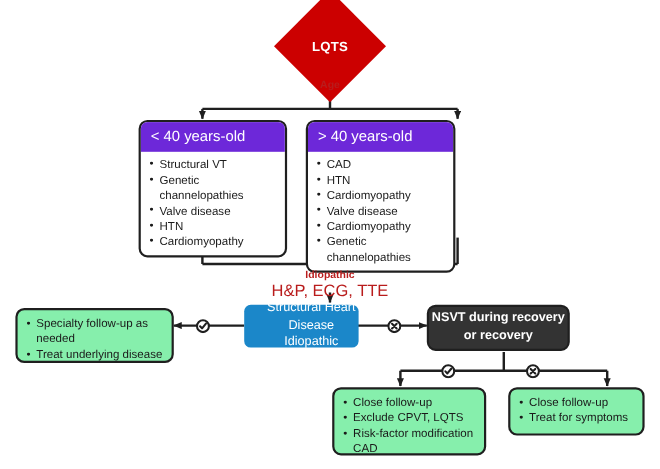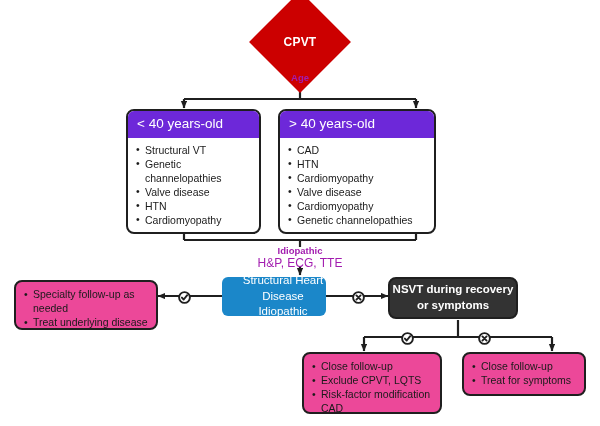--- a/index.html
+++ b/index.html
@@ -29,21 +29,21 @@
 
   
   .hbox{border:2.5px solid #1f1f1f;border-radius:8px;background:#ffffff;overflow:hidden;}
   .hbox .hdr{
     background:#6d28d9;color:#ffffff;font-size:13.5px;
     padding:5px 9px 6px 9px;line-height:1.15;
   }
   .hbox .bdy{padding:5px 6px 5px 6px;}
 
   
-  .wbox{border:2.5px solid #1f1f1f;border-radius:8px;background:#ec4899;}
+  .wbox{border:2.5px solid #1f1f1f;border-radius:8px;background:#86efac;}
 
   
   .dbox{
     border:2.5px solid #1f1f1f;border-radius:8px;background:#333333;
     color:#ffffff;font-size:11.5px;font-weight:bold;line-height:1.35;
     display:flex;align-items:center;justify-content:center;text-align:center;
   }
 
   
   .bbox{
@@ -55,24 +55,24 @@
   ul.blist{margin:0;padding:0;list-style:none;}
   ul.blist li{
     font-size:10.5px;line-height:1.34;color:#1a1a1a;
     padding-left:11px;position:relative;
   }
   ul.blist li::before{
     content:"\2022";position:absolute;left:2px;top:-0.5px;font-size:10.5px;
   }
 
   .edge-label{
-    position:absolute;text-align:center;color:#a21caf;
+    position:absolute;text-align:center;color:#b91c1c;
   }
   .edge-label .l1{font-size:9.5px;font-weight:bold;line-height:1.2;}
-  .edge-label .l2{font-size:12px;line-height:1.2;}
+  .edge-label .l2{font-size:15px;line-height:1.2;}
 
   .marker{position:absolute;width:13px;height:13px;}
 </style>
 </head>
 <body>
 
 <div id="canvas">
 
   <svg class="edges" viewBox="0 0 600 426">
     <defs>
@@ -103,41 +103,41 @@
 
       <path d="M458,320 L458,337"></path>
       <path d="M364,337 L552,337"></path>
       <path d="M364,337 L364,351" marker-end="url(#arrow)"></path>
       <path d="M552,337 L552,351" marker-end="url(#arrow)"></path>
     </g>
   </svg>
 
   <div class="node diamond">
     <div class="dshape"></div>
-    <div class="dlabel">CPVT</div>
+    <div class="dlabel">LQTS</div>
   </div>
 
   <div class="edge-label" style="left:262px;top:72px;width:76px;">
     <div class="l1">Age</div>
   </div>
 
   <div class="node hbox" style="left:126px;top:109px;width:135px;">
     <div class="hdr">&lt; 40 years-old</div>
     <div class="bdy">
       <ul class="blist">
         <li><span>Structural VT</span></li>
         <li><span>Genetic channelopathies</span></li>
         <li><span>Valve disease</span></li>
         <li><span>HTN</span></li>
         <li><span>Cardiomyopathy</span></li>
       </ul>
     </div>
   </div>
 
-  <div class="node hbox" style="left:278px;top:109px;width:158px;">
+  <div class="node hbox" style="left:278px;top:109px;width:136px;">
     <div class="hdr">&gt; 40 years-old</div>
     <div class="bdy">
       <ul class="blist">
         <li><span>CAD</span></li>
         <li><span>HTN</span></li>
         <li><span>Cardiomyopathy</span></li>
         <li><span>Valve disease</span></li>
         <li><span>Cardiomyopathy</span></li>
         <li><span>Genetic channelopathies</span></li>
       </ul>
@@ -159,21 +159,21 @@
   <div class="node wbox" style="left:14px;top:280px;width:144px;height:50px;padding:5px 6px;">
     <ul class="blist">
       <li><span>Specialty follow-up as needed</span></li>
       <li><span>Treat underlying disease</span></li>
     </ul>
   </div>
 
   <div class="node dbox" style="left:388px;top:277px;width:130px;height:42px;">
     <div>
       <span>NSVT during recovery</span><br>
-      <span>or symptoms</span>
+      <span>or recovery</span>
     </div>
   </div>
 
   <div class="node wbox" style="left:302px;top:352px;width:140px;height:62px;padding:5px 6px;">
     <ul class="blist">
       <li><span>Close follow-up</span></li>
       <li><span>Exclude CPVT, LQTS</span></li>
       <li><span>Risk-factor modification CAD</span></li>
     </ul>
   </div>

